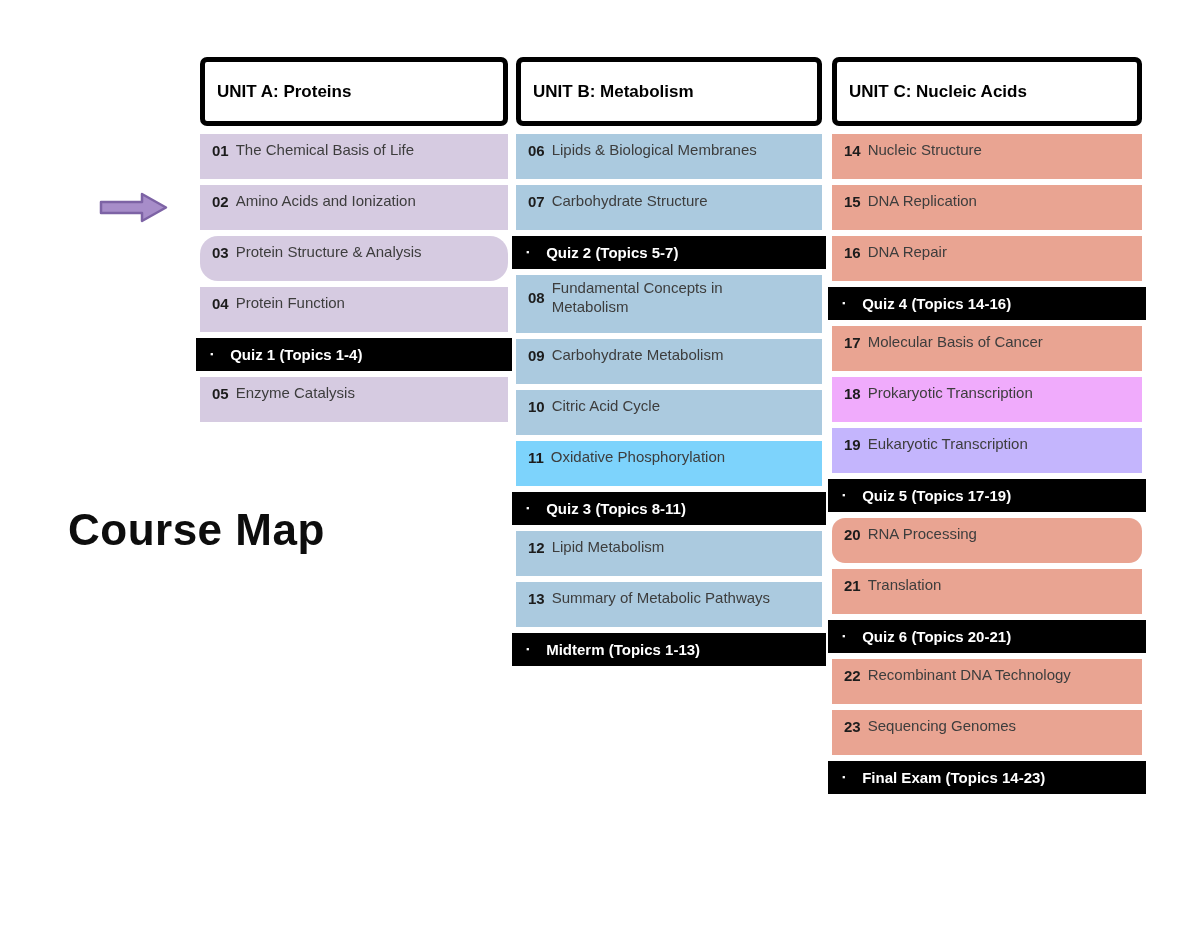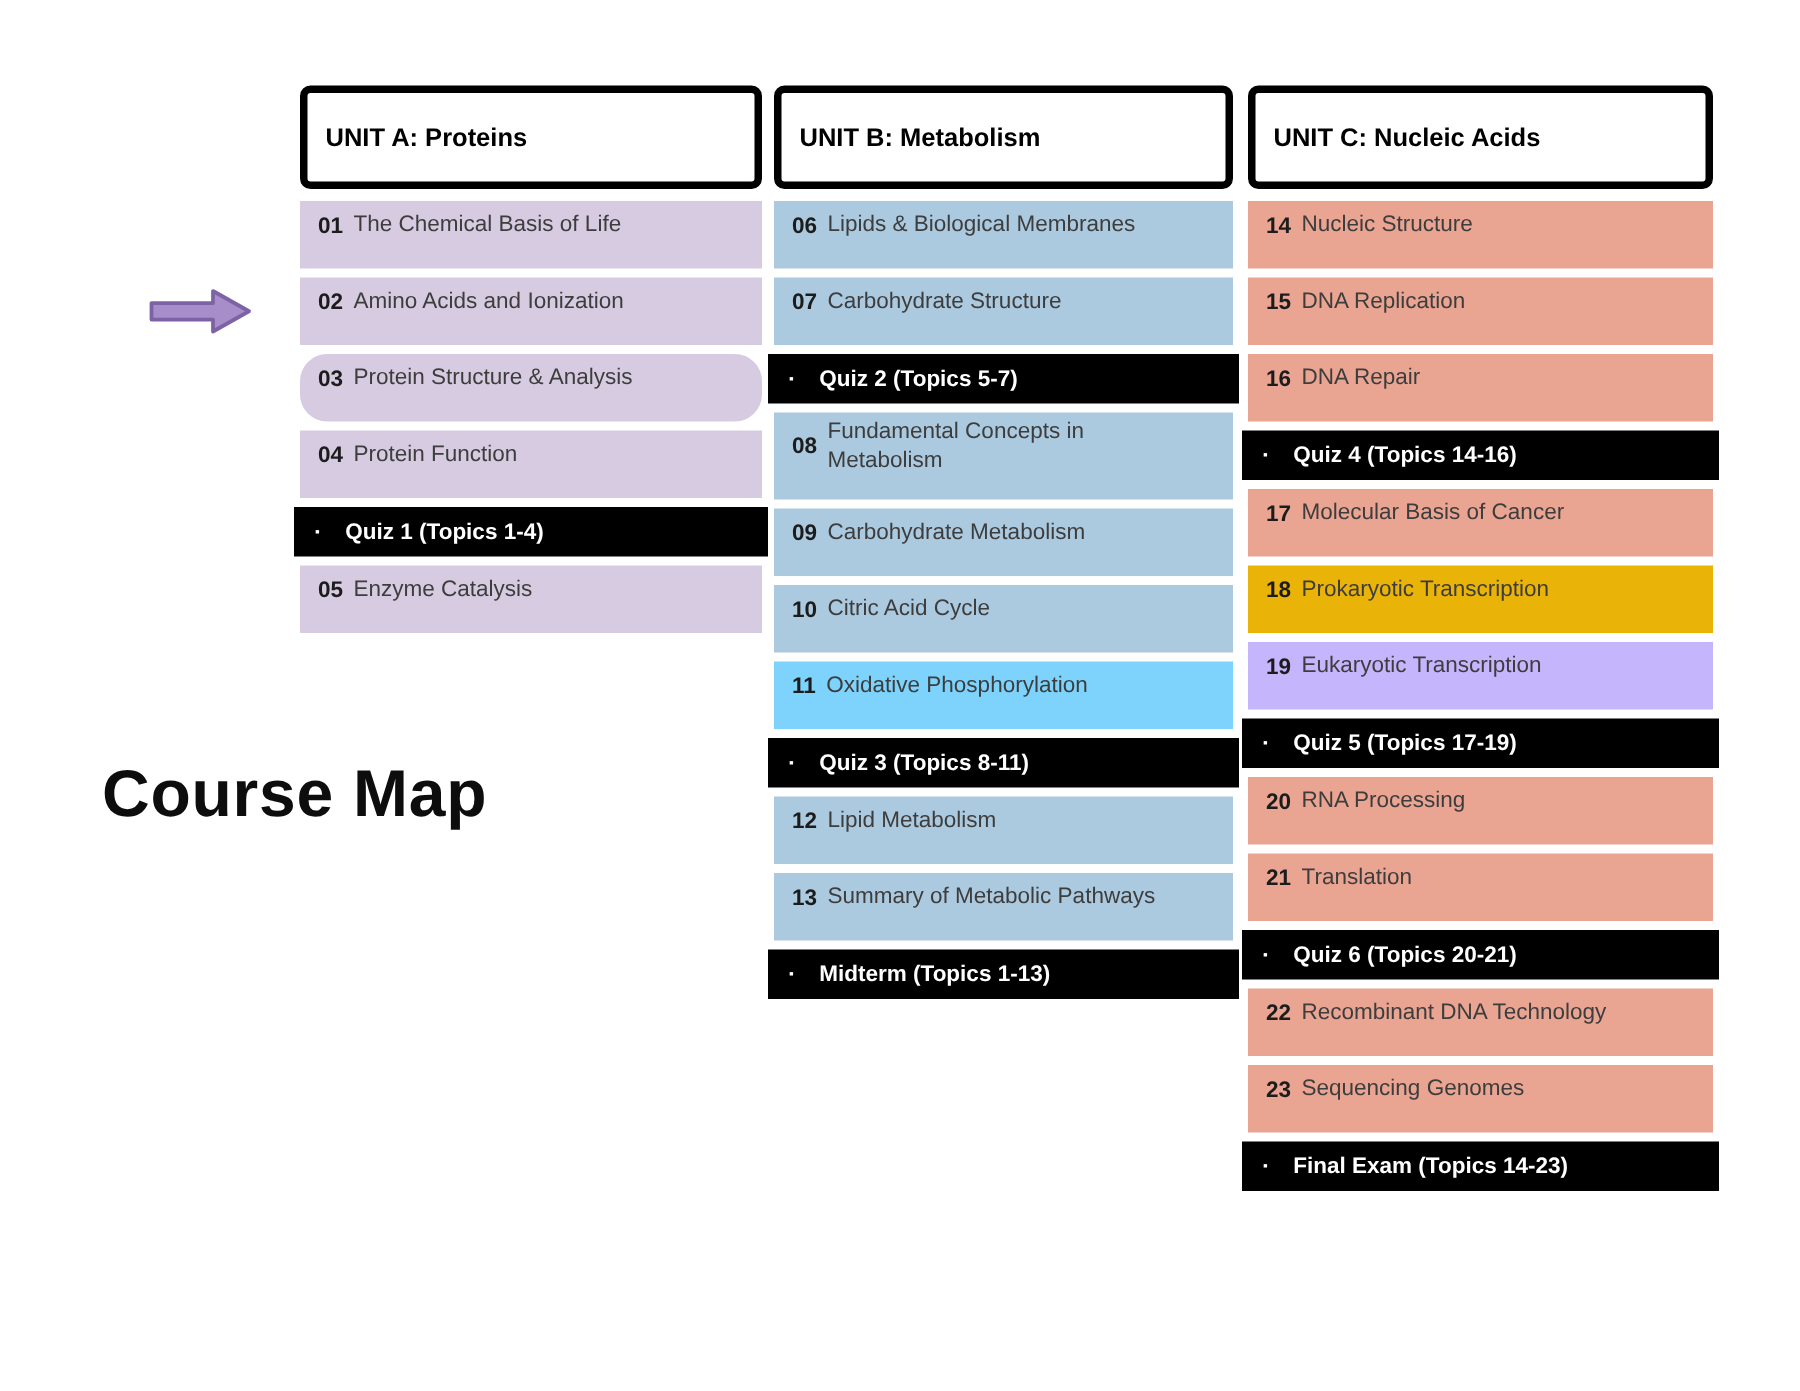--- a/index.html
+++ b/index.html
@@ -206,33 +206,33 @@
           <span class="label">DNA Repair</span>
         </div>
         <div class="row assessment" style="background: rgb(0, 0, 0); color: rgb(255, 255, 255);">
           <span class="bullet">▪</span>
           <span class="label">Quiz 4 (Topics 14-16)</span>
         </div>
         <div class="row topic" style="background: rgb(233, 164, 146);">
           <span class="num">17</span>
           <span class="label">Molecular Basis of Cancer</span>
         </div>
-        <div class="row topic" style="background: #eab308;">
+        <div class="row topic" style="background: #f0abfc;">
           <span class="num">18</span>
           <span class="label">Prokaryotic Transcription</span>
         </div>
         <div class="row topic" style="background: #c4b5fd;">
           <span class="num">19</span>
           <span class="label">Eukaryotic Transcription</span>
         </div>
         <div class="row assessment" style="background: rgb(0, 0, 0); color: rgb(255, 255, 255);">
           <span class="bullet">▪</span>
           <span class="label">Quiz 5 (Topics 17-19)</span>
         </div>
-        <div class="row topic" style="background: rgb(233, 164, 146);">
+        <div class="row topic" style="background: rgb(233, 164, 146); border-radius: 13px;">
           <span class="num">20</span>
           <span class="label">RNA Processing</span>
         </div>
         <div class="row topic" style="background: rgb(233, 164, 146);">
           <span class="num">21</span>
           <span class="label">Translation</span>
         </div>
         <div class="row assessment" style="background: rgb(0, 0, 0); color: rgb(255, 255, 255);">
           <span class="bullet">▪</span>
           <span class="label">Quiz 6 (Topics 20-21)</span>

